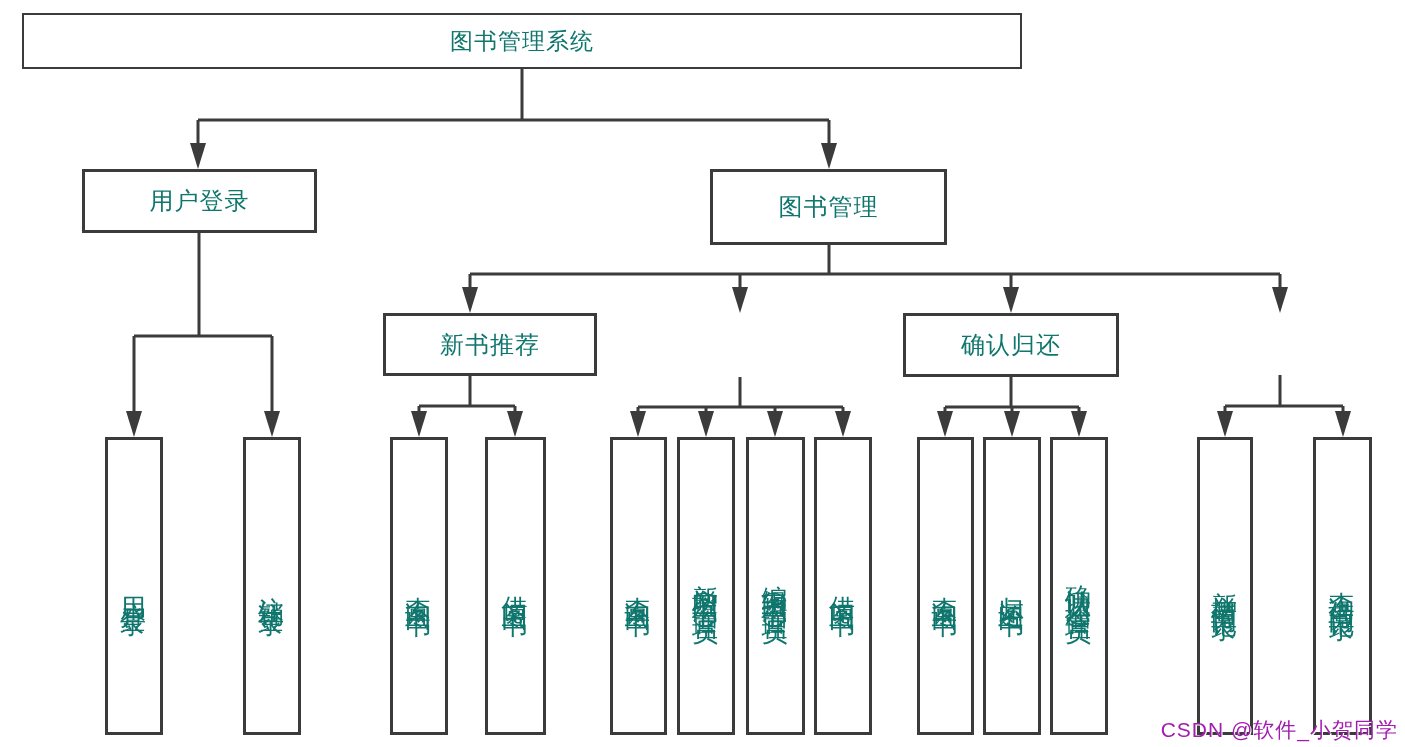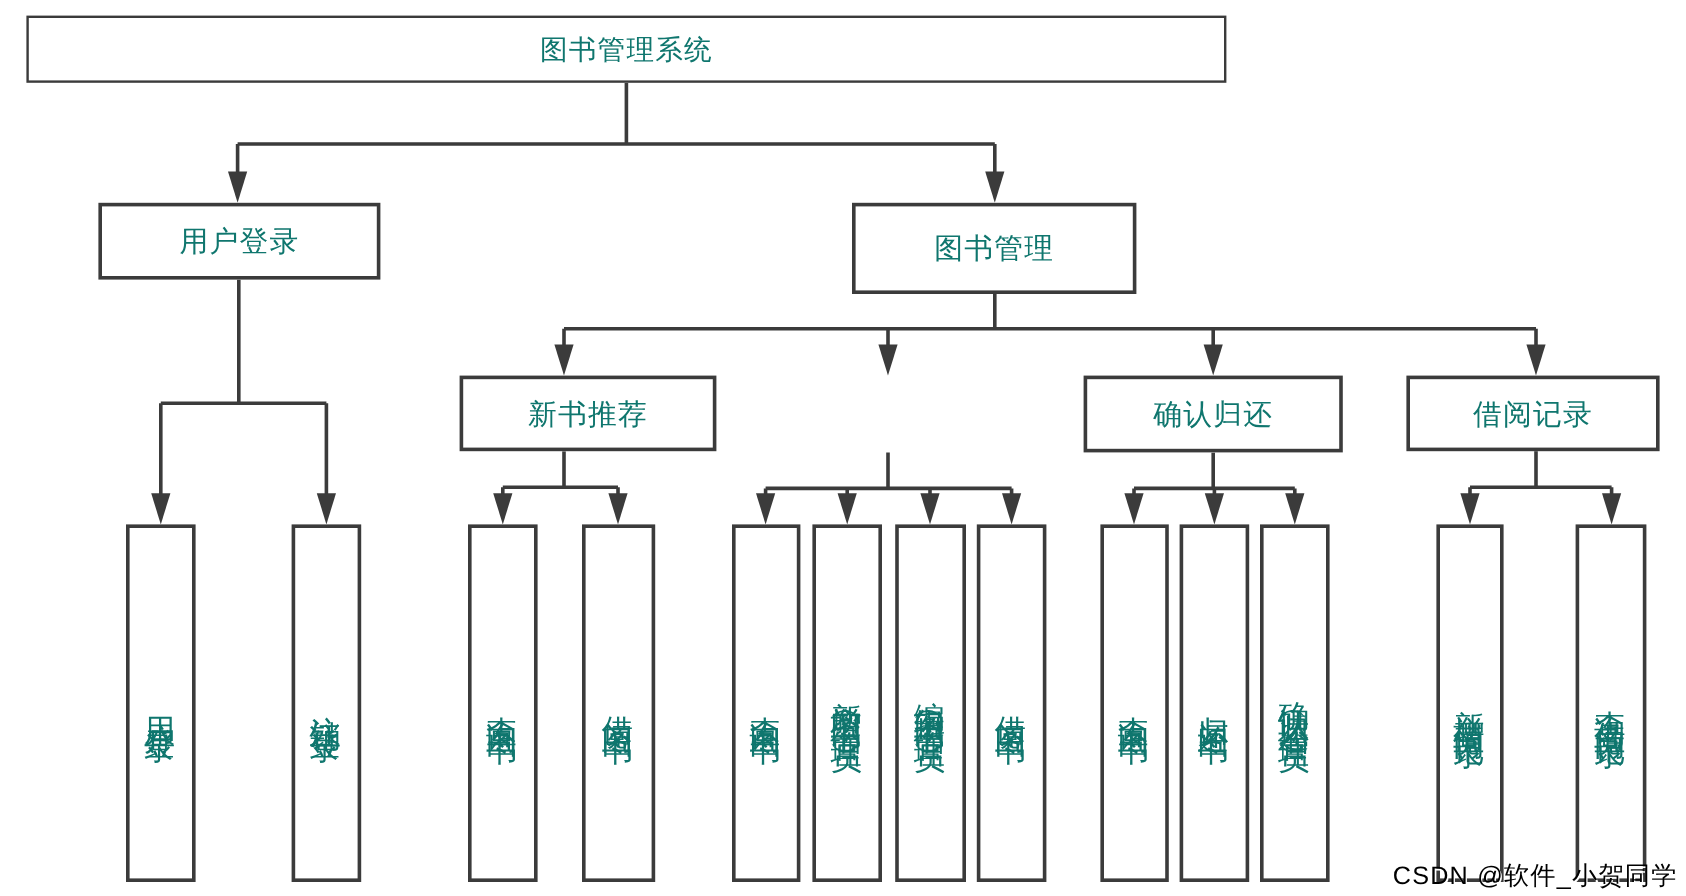--- a/index.html
+++ b/index.html
@@ -42,21 +42,21 @@
     text-orientation: mixed;
     font-size: 26px;
     letter-spacing: 5px;
     white-space: normal;
   }
   .watermark {
     position: absolute;
     right: 7px;
     bottom: 3px;
     font-size: 21px;
-    color: #000000;
+    color: #a21caf;
     letter-spacing: 1px;
     text-shadow: 1px 1px 0 #ffffff;
   }
 </style>
 </head>
 <body>
 
 <div id="canvas">
 
   <svg id="wires" width="1405" height="747" viewBox="0 0 1405 747">
@@ -92,21 +92,20 @@
     </g>
   </svg>
 
   <div class="box hbox rootbox" style="left:22px; top:13px; width:1000px; height:56px;">图书管理系统</div>
 
   <div class="box hbox" style="left:82px; top:169px; width:235px; height:64px;">用户登录</div>
   <div class="box hbox" style="left:710px; top:169px; width:237px; height:76px;">图书管理</div>
 
   <div class="box hbox" style="left:383px; top:313px; width:214px; height:63px;">新书推荐</div>
   <div class="box hbox" style="left:903px; top:313px; width:216px; height:64px;">确认归还</div>
-  <div class="box hbox" style="left:1172px; top:313px; width:211px; height:63px;">借阅记录</div>
 
   <div class="box leaf" style="left:105px; width:58px;">用户登录</div>
   <div class="box leaf" style="left:243px; width:58px;">注销登录</div>
 
   <div class="box leaf" style="left:390px; width:58px;">查询图书</div>
   <div class="box leaf" style="left:485px; width:61px;">借阅图书</div>
 
   <div class="box leaf" style="left:610px; width:57px;">查询图书</div>
   <div class="box leaf" style="left:677px; width:58px;">新增图书（管理员）</div>
   <div class="box leaf" style="left:746px; width:59px;">编辑图书（管理员）</div>

